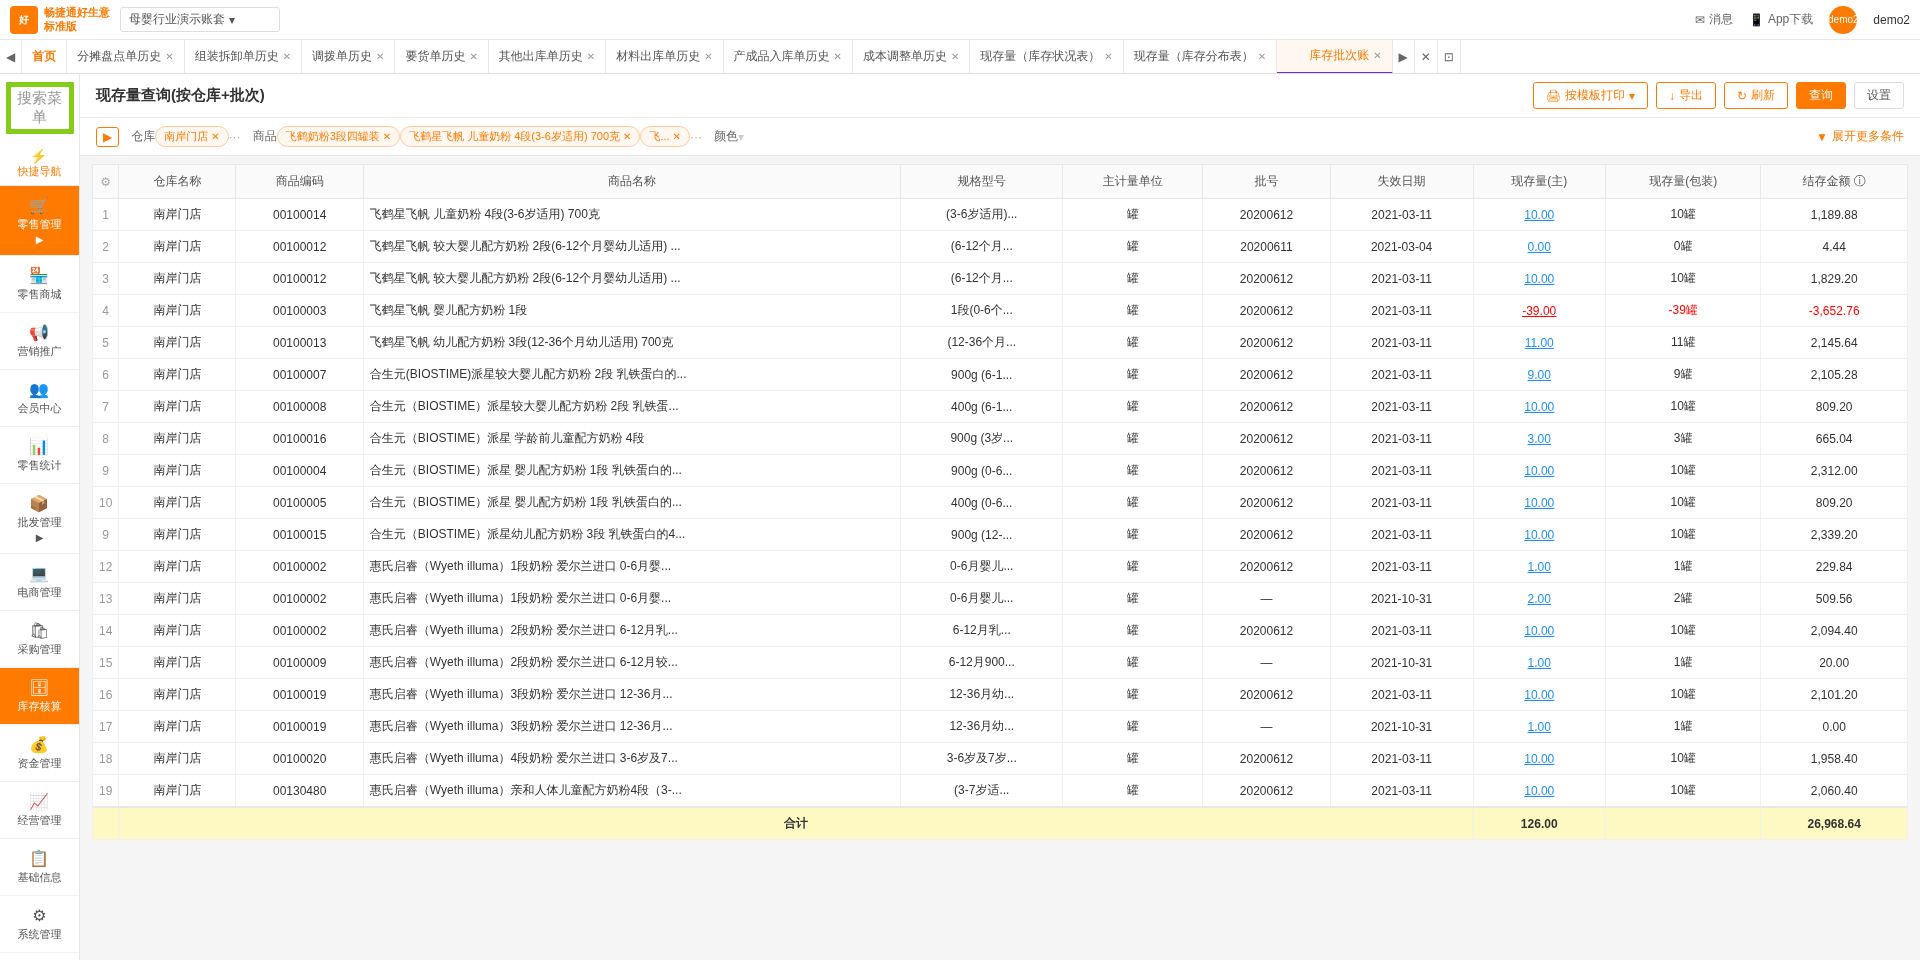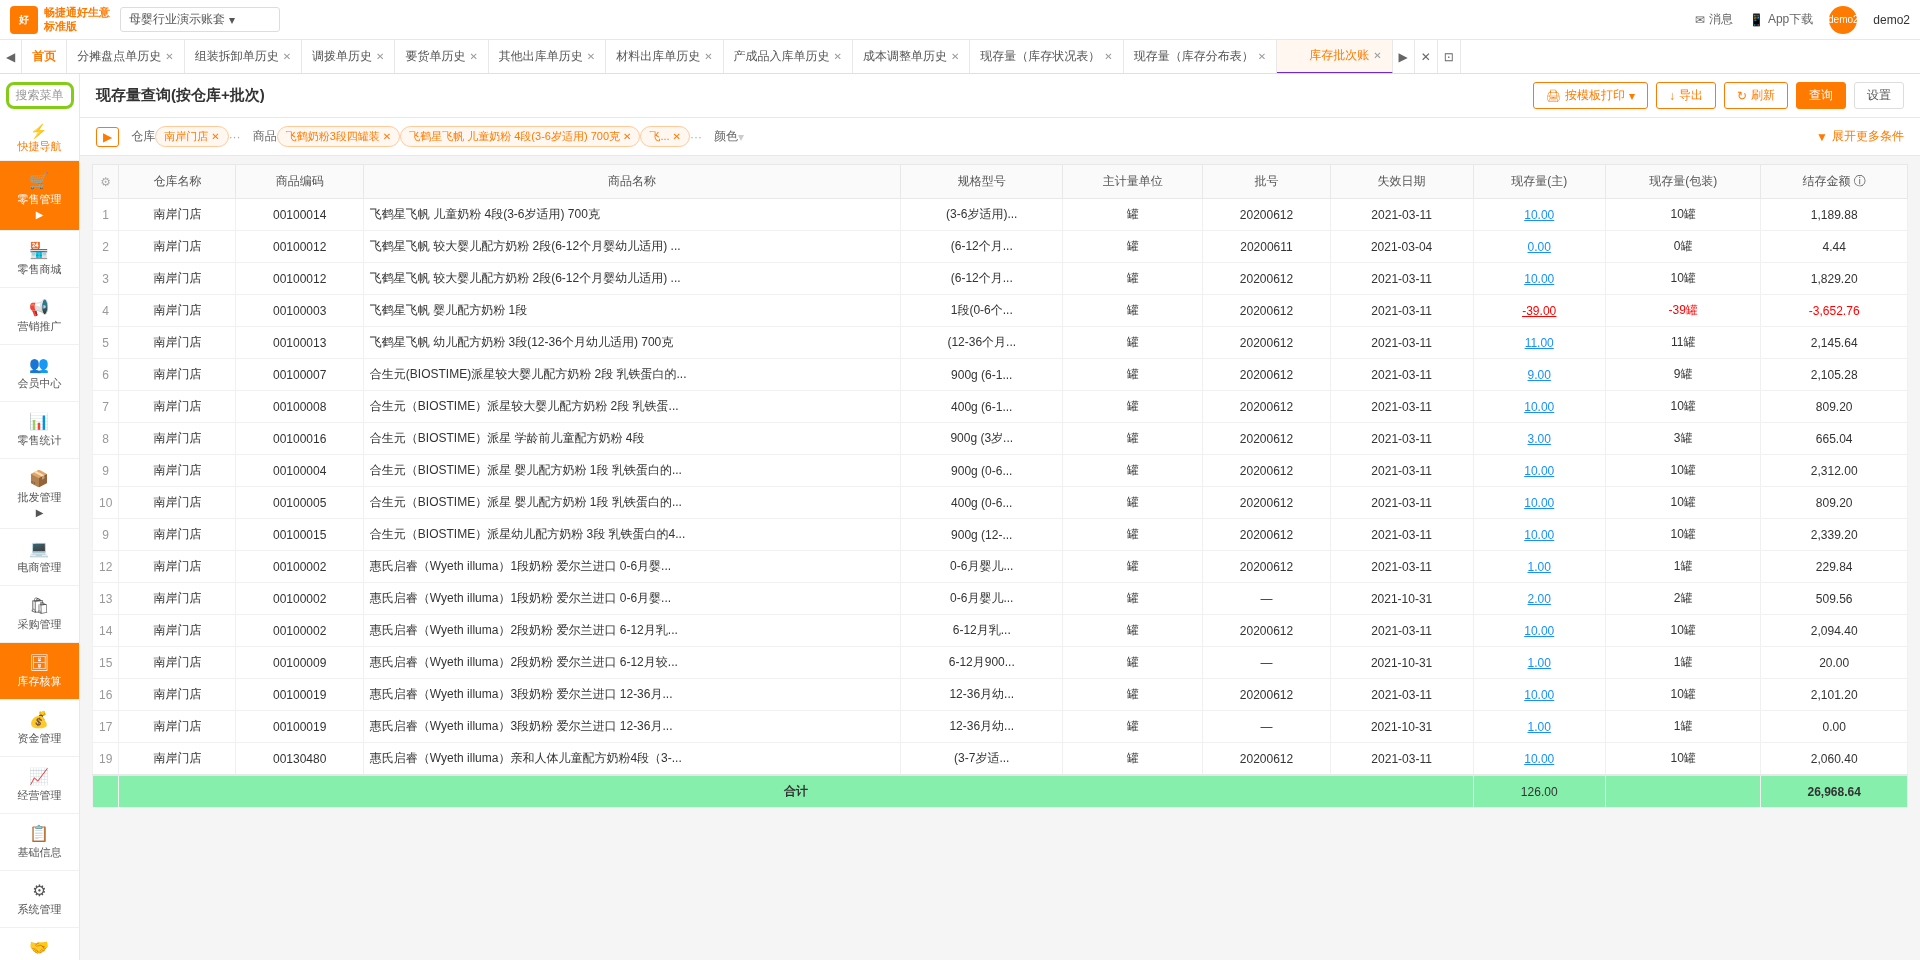--- a/index.html
+++ b/index.html
@@ -22,21 +22,21 @@
     .tab-item.active { background: #fff7f0; color: #ff7a00; border-bottom: 2px solid #6d28d9; padding-left: 32px; }
     .tab-close { margin-left: 4px; color: #999; font-size: 10px; cursor: pointer; }
     .tab-nav-btn { padding: 0 6px; height: 34px; display: flex; align-items: center; cursor: pointer; color: #666; border-right: 1px solid #e8e8e8; }
 
     
     .main-layout { display: flex; height: calc(100vh - 74px); }
 
     
     .sidebar { width: 80px; background: #fff; border-right: 1px solid #e8e8e8; display: flex; flex-direction: column; overflow-y: auto; flex-shrink: 0; }
     .sidebar-search { padding: 8px 4px; display: flex; flex-direction: column; align-items: center; gap: 2px; cursor: pointer; }
-    .sidebar-search-input { font-size: 12px; color: #999; border: 3px solid #84cc16; border-radius: 8px; padding: 2px 4px; width: 68px; text-align: center; }
+    .sidebar-search-input { font-size: 15px; color: #999; border: 5px solid #84cc16; border-radius: 1px; padding: 2px 4px; width: 68px; text-align: center; }
     .sidebar-quick { padding: 6px 4px; display: flex; flex-direction: column; align-items: center; cursor: pointer; color: #ff7a00; font-size: 11px; }
     .sidebar-item { padding: 10px 4px; display: flex; flex-direction: column; align-items: center; gap: 2px; cursor: pointer; color: #555; font-size: 11px; border-top: 1px solid #f0f0f0; }
     .sidebar-item.active { color: #fff; background: #ff7a00; }
     .sidebar-icon { font-size: 16px; }
 
     
     .content { flex: 1; overflow: hidden; display: flex; flex-direction: column; background: #f5f5f5; }
 
     
     .page-header { background: #fff; padding: 8px 16px; display: flex; align-items: center; justify-content: space-between; border-bottom: 1px solid #e8e8e8; }
@@ -55,21 +55,21 @@
     .filter-more { color: #aaa; font-size: 12px; cursor: pointer; }
     .filter-expand { display: flex; align-items: center; gap: 4px; color: #ff7a00; font-size: 12px; cursor: pointer; margin-left: auto; }
 
     
     .table-container { flex: 1; overflow: auto; padding: 8px 12px; }
     table { width: 100%; border-collapse: collapse; background: #fff; font-size: 12px; }
     thead th { background: #fafafa; border: 1px solid #e8e8e8; padding: 8px 6px; text-align: center; color: #555; font-weight: normal; white-space: nowrap; }
     tbody td { border: 1px solid #f0f0f0; padding: 7px 6px; text-align: center; color: #333; white-space: nowrap; }
     .row-num { color: #999; }
     .link-text { color: #1890ff; text-decoration: underline; cursor: pointer; }
-    .summary-row td { background: #86efac; font-weight: bold; border-top: 2px solid #e8e8e8; }
+    .summary-row td { background: #fef9c3; font-weight: bold; border-top: 2px solid #e8e8e8; }
     .col-settings { width: 24px; text-align: center; cursor: pointer; color: #aaa; }
   </style>
 </head>
 <body>
 
 <div class="top-bar">
   <div class="logo-area">
     <div class="logo-icon">好</div>
     <div class="logo-text">
       <div>畅捷通好生意</div>
@@ -482,36 +482,49 @@
     <td style="text-align:left;max-width:280px;overflow:hidden;text-overflow:ellipsis;">惠氏启睿（Wyeth illuma）3段奶粉 爱尔兰进口 12-36月...</td>
     <td>12-36月幼...</td>
     <td>罐</td>
     <td>—</td>
     <td>2021-10-31</td>
     <td style=""><span class="link-text" style="">1.00</span></td>
     <td style="">1罐</td>
     <td style="">0.00</td>
   </tr>
             <tr>
+    <td class="row-num">18</td>
+    <td>南岸门店</td>
+    <td>00100020</td>
+    <td style="text-align:left;max-width:280px;overflow:hidden;text-overflow:ellipsis;">惠氏启睿（Wyeth illuma）4段奶粉 爱尔兰进口 3-6岁及7...</td>
+    <td>3-6岁及7岁...</td>
+    <td>罐</td>
+    <td>20200612</td>
+    <td>2021-03-11</td>
+    <td style=""><span class="link-text" style="">10.00</span></td>
+    <td style="">10罐</td>
+    <td style="">1,958.40</td>
+  </tr>
+            <tr>
     <td class="row-num">19</td>
     <td>南岸门店</td>
     <td>00130480</td>
     <td style="text-align:left;max-width:280px;overflow:hidden;text-overflow:ellipsis;">惠氏启睿（Wyeth illuma）亲和人体儿童配方奶粉4段（3-...</td>
     <td>(3-7岁适...</td>
     <td>罐</td>
     <td>20200612</td>
     <td>2021-03-11</td>
     <td style=""><span class="link-text" style="">10.00</span></td>
     <td style="">10罐</td>
     <td style="">2,060.40</td>
   </tr>
             <tr class="summary-row">
   <td></td>
   <td colspan="7" style="text-align:center;font-weight:bold;">合计</td>
-  <td style="font-weight:normal;">126.00</td>
+  <td style="font-weight:bold;">126.00</td>
   <td></td>
   <td style="font-weight:bold;">26,968.64</td>
 </tr>
           </tbody>
       </table>
     </div>
   </div>
 </div>
 
 </body></html>

